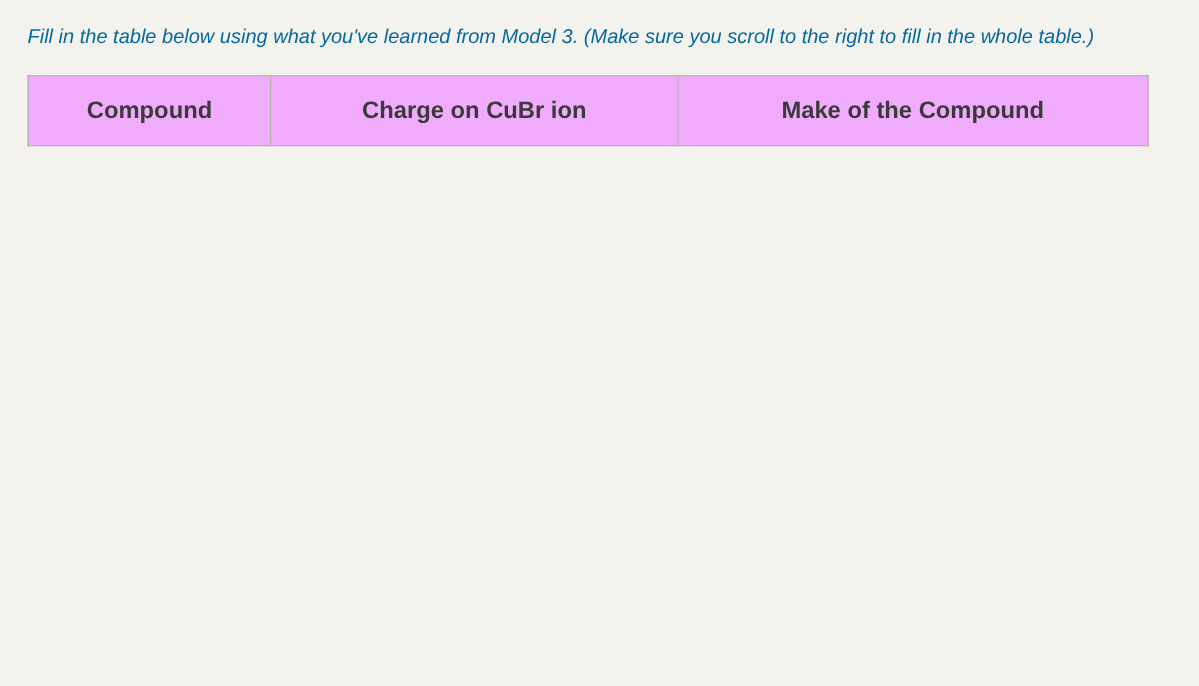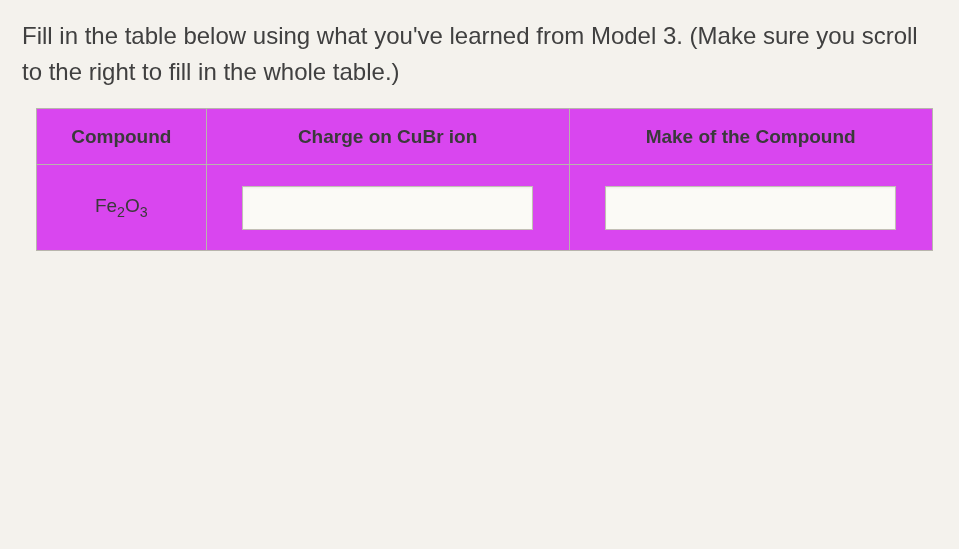--- a/index.html
+++ b/index.html
@@ -5,30 +5,30 @@
     * { box-sizing: border-box; margin: 0; padding: 0; }
     body {
       font-family: "Segoe UI", Arial, sans-serif;
       background: #f4f2ed;
       padding: 18px 22px;
       color: #333;
       width: 959px;
       height: 549px;
     }
     .instructions {
-      font-size: 24px;
+      font-size: 16px;
       line-height: 1.5;
       margin-bottom: 18px;
-      color: #404040;
+      color: #0369a1;
+      font-style: italic;
     }
     table {
       border-collapse: collapse;
       width: 98%;
-      background: #d946ef;
-      margin-left: 14px;
+      background: #f0abfc;
     }
     th, td {
       border: 1px solid #b8b5ac;
       text-align: center;
       vertical-align: middle;
       font-size: 19px;
       color: #3a3a3a;
     }
     th {
       font-weight: 600;
@@ -65,23 +65,14 @@
 
 <table>
   <thead>
     <tr>
       <th>Compound</th>
       <th>Charge on CuBr ion</th>
       <th>Make of the Compound</th>
     </tr>
   </thead>
   <tbody>
-    <tr>
-      <td>Fe<sub class="sub">2</sub>O<sub class="sub">3</sub></td>
-      <td>
-        <input class="ans-input" type="text" value="" style="">
-      </td>
-      <td>
-        <input class="ans-input" type="text" value="" style="">
-      </td>
-    </tr>
   </tbody>
 </table>
 
 </body></html>

